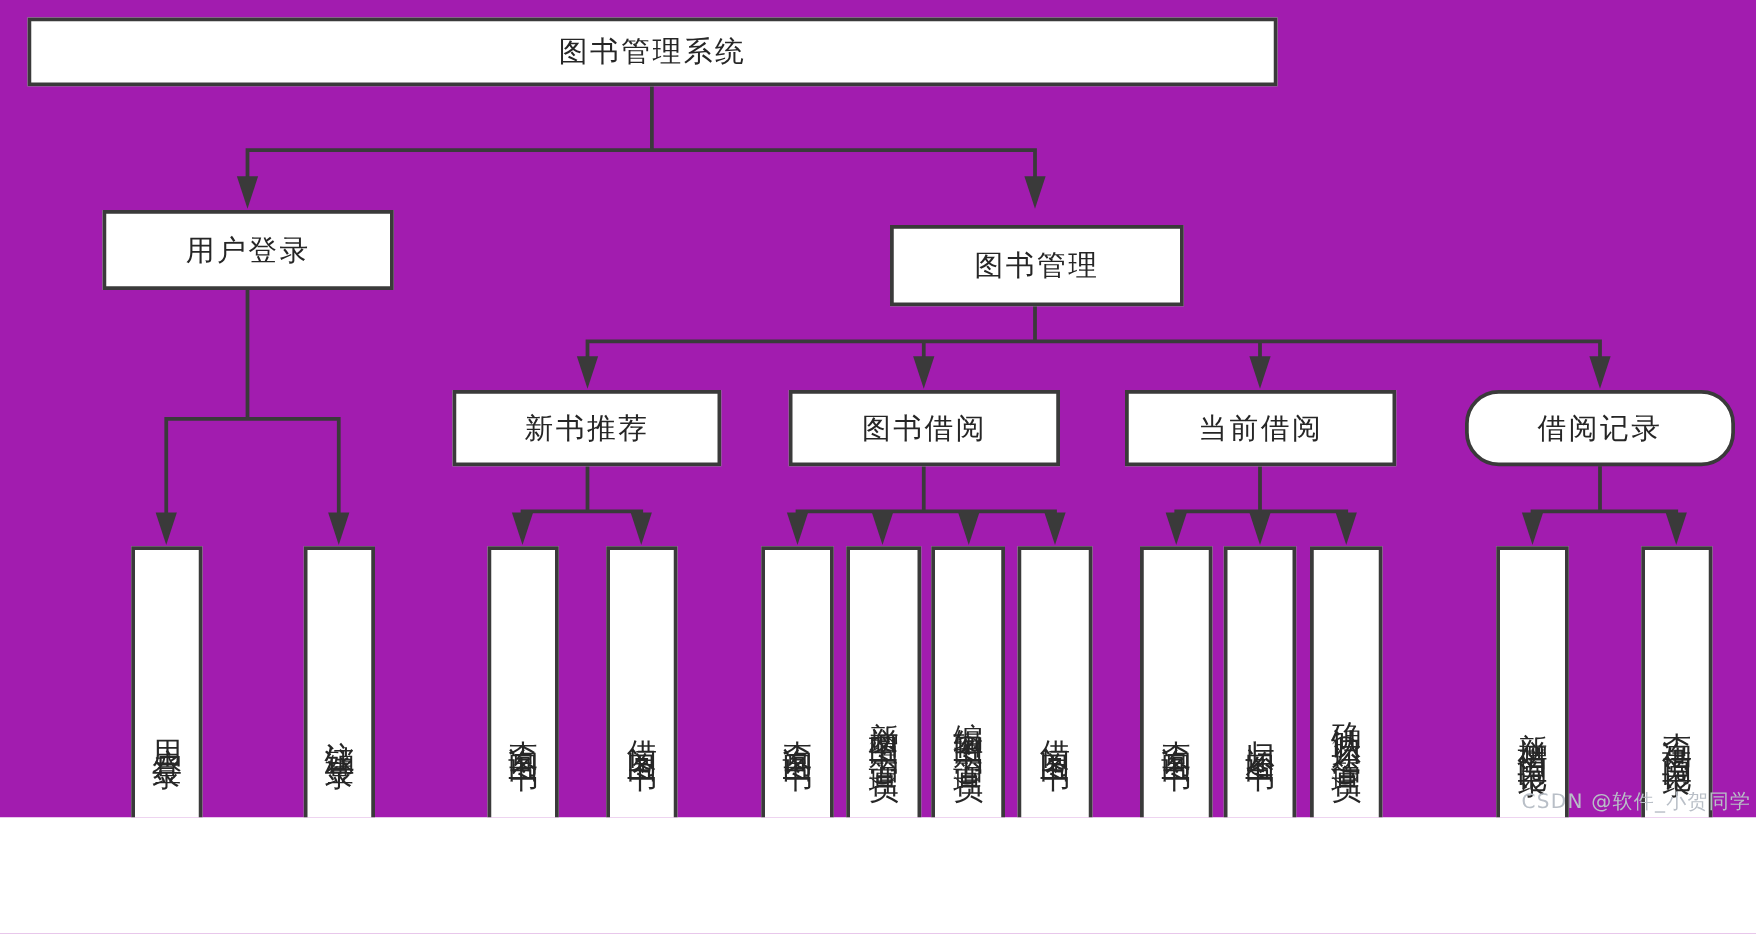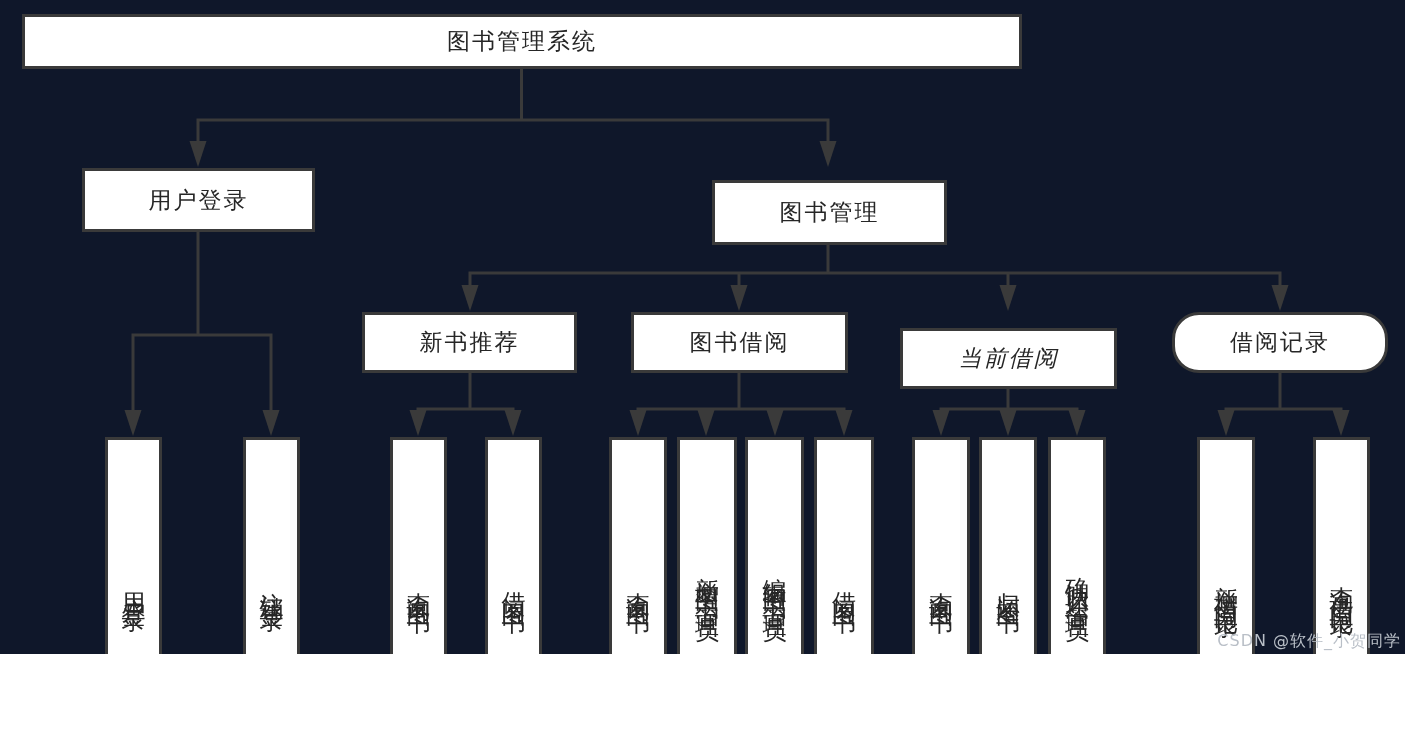--- a/index.html
+++ b/index.html
@@ -1,17 +1,17 @@
 <!DOCTYPE html>
 <html><head>
 <meta charset="utf-8">
 <style>
   html,body { margin:0; padding:0; background:#ffffff; }
   #canvas {
-    position:relative; width:1405px; height:654px; background:#0f172a;
+    position:relative; width:1405px; height:654px; background:#a21caf;
     font-family:"DejaVu Sans","Liberation Sans",sans-serif; overflow:hidden;
   }
   .box {
     position:absolute; box-sizing:border-box;
     border:3px solid #3a3a3a; background:#ffffff; color:#262626;
     display:flex; align-items:center; justify-content:center;
     z-index:2;
   }
   .hbox { font-size:23px; letter-spacing:2px; white-space:nowrap; }
   .vbox { font-size:24px; }
@@ -80,21 +80,21 @@
   <div class="box hbox" style="left:712px; top:180px; width:235px; height:65px;">
     <span>图书管理</span>
   </div>
 
   <div class="box hbox" style="left:362px; top:312px; width:215px; height:61px;">
     <span>新书推荐</span>
   </div>
   <div class="box hbox" style="left:631px; top:312px; width:217px; height:61px;align-items:center;">
     <span>图书借阅</span>
   </div>
-  <div class="box hbox" style="left:900px; top:328px; width:217px; height:61px;font-style:italic;">
+  <div class="box hbox" style="left:900px; top:312px; width:217px; height:61px;">
     <span>当前借阅</span>
   </div>
   <div class="box hbox" style="left:1172px; top:312px; width:216px; height:61px;border-radius:27px;">
     <span>借阅记录</span>
   </div>
 
   <div class="box vbox" style="left:105px; top:437px; width:57px; height:296px;">
     <span class="vtext">用户登录</span>
   </div>
   <div class="box vbox" style="left:243px; top:437px; width:57px; height:296px;">

